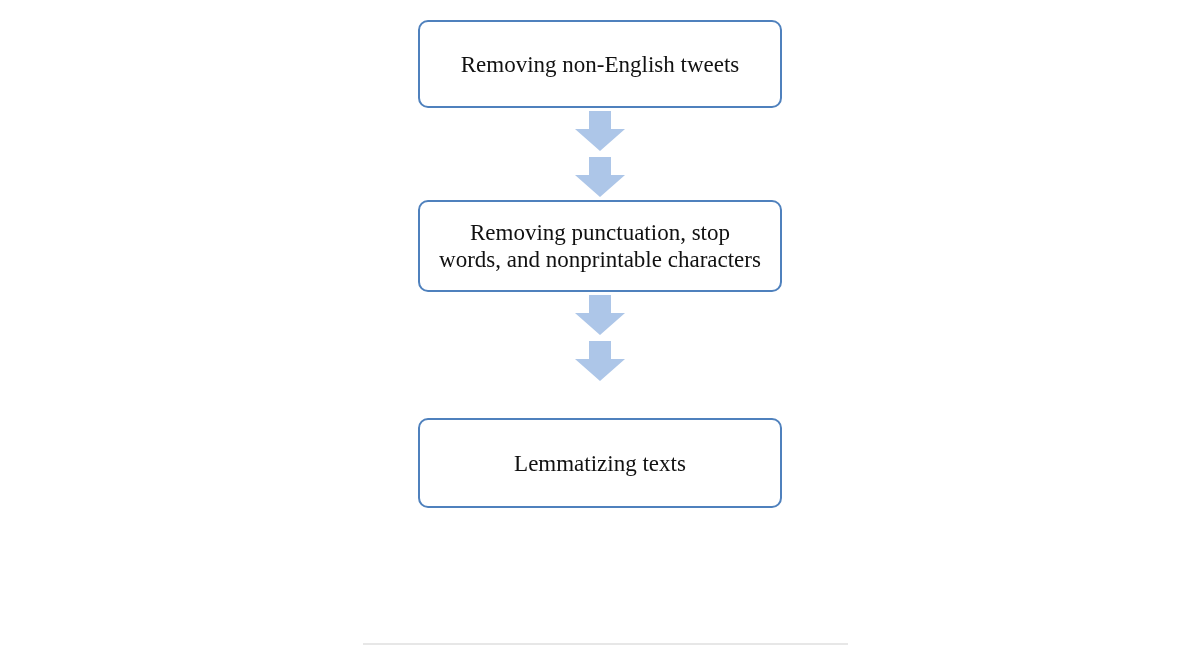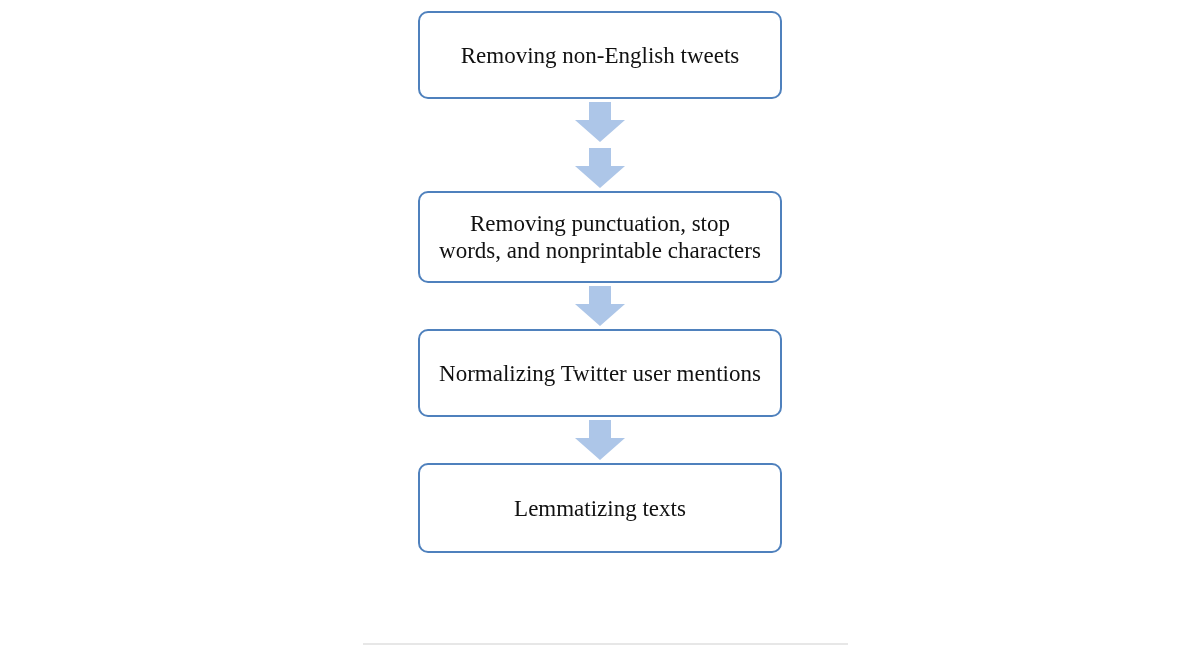--- a/index.html
+++ b/index.html
@@ -13,21 +13,21 @@
   }
   .canvas {
     position: relative;
     width: 1200px;
     height: 646px;
     background: #ffffff;
   }
   .flow {
     position: absolute;
     left: 50%;
-    top: 11px;
+    top: 20px;
     transform: translateX(-50%);
     width: 364px;
     display: flex;
     flex-direction: column;
     align-items: center;
   }
   .box {
     box-sizing: border-box;
     width: 364px;
     min-height: 88px;
@@ -37,21 +37,21 @@
     display: flex;
     align-items: center;
     justify-content: center;
     text-align: center;
     padding: 4px 18px;
     color: #111111;
     font-size: 23px;
     line-height: 27px;
   }
   .box.tall { min-height: 92px; justify-content: center; }
-  .box.last { min-height: 90px; }
+  .box.last { min-height: 90px; margin-top: 34px; }
   .arrow {
     margin: 3px 0;
     display: block;
   }
   .page-divider {
     position: absolute;
     left: 363px;
     top: 643px;
     width: 485px;
     height: 2px;
@@ -78,23 +78,20 @@
     </svg>
 
     <div class="box tall">
       <span>Removing punctuation, stop words, and nonprintable characters</span>
     </div>
 
     <svg class="arrow" width="56" height="40" viewBox="0 0 56 40">
       <polygon points="17,0 39,0 39,18 53,18 28,40 3,18 17,18" fill="#adc6e8"></polygon>
     </svg>
 
-    <div class="box">
-      <span>Normalizing Twitter user mentions</span>
-    </div>
 
     <svg class="arrow" width="56" height="40" viewBox="0 0 56 40">
       <polygon points="17,0 39,0 39,18 53,18 28,40 3,18 17,18" fill="#adc6e8"></polygon>
     </svg>
 
     <div class="box last">
       <span>Lemmatizing texts</span>
     </div>
 
   </div>

